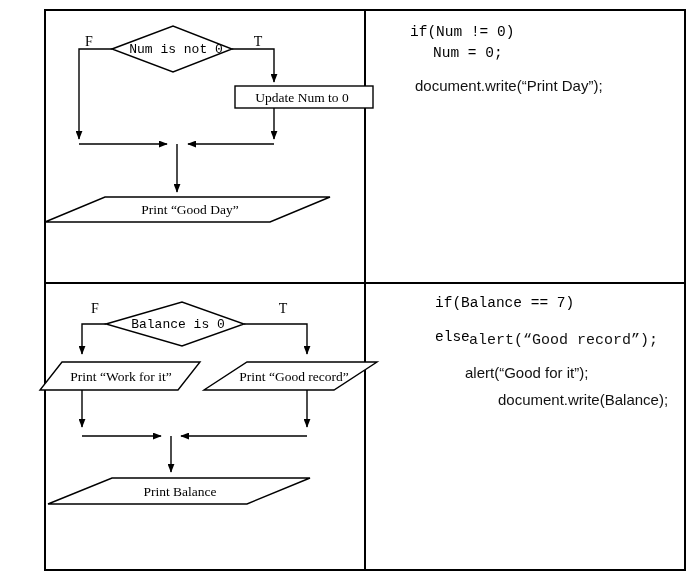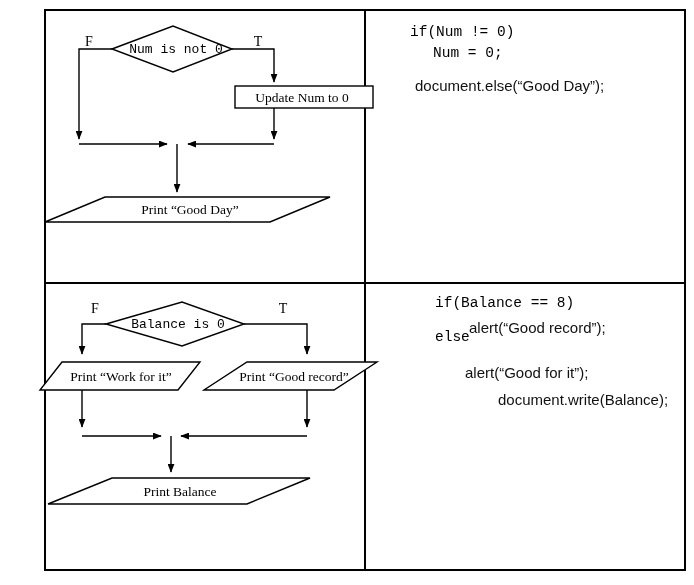--- a/index.html
+++ b/index.html
@@ -111,24 +111,24 @@
       <path class="flow" d="M171 436 L171 472" marker-end="url(#arrow)"></path>
 
       <polygon class="shape" points="112,478 310,478 247,504 48,504"></polygon>
       <text class="t-serif" x="180" y="496" text-anchor="middle">Print Balance</text>
     </g>
   </svg>
 
   <div id="code-top" class="code-cell">
     <div class="code-line code-mono" style="left:45px; top:13px;">if(Num != 0)</div>
     <div class="code-line code-mono" style="left:68px; top:34px;text-align:center;">Num = 0;</div>
-    <div class="code-line code-sans" style="left:50px; top:66px;">document.else(“Good Day”);</div>
+    <div class="code-line code-sans" style="left:50px; top:66px;">document.write(“Print Day”);</div>
   </div>
 
   <div id="code-bottom" class="code-cell">
-    <div class="code-line code-mono" style="left:70px; top:10px;">if(Balance == 8)</div>
-    <div class="code-line code-sans" style="left:104px; top:34px;">alert(“Good record”);</div>
+    <div class="code-line code-mono" style="left:70px; top:10px;">if(Balance == 7)</div>
+    <div class="code-line code-sans" style="left:104px; top:47px;font-family:Liberation Mono, monospace;">alert(“Good record”);</div>
     <div class="code-line code-mono" style="left:70px; top:44px;">else</div>
     <div class="code-line code-sans" style="left:100px; top:79px;">alert(“Good for it”);</div>
     <div class="code-line code-sans" style="left:97px; top:106px;margin-left:36px;">document.write(Balance);</div>
   </div>
 
 </div>
 
 </body></html>

